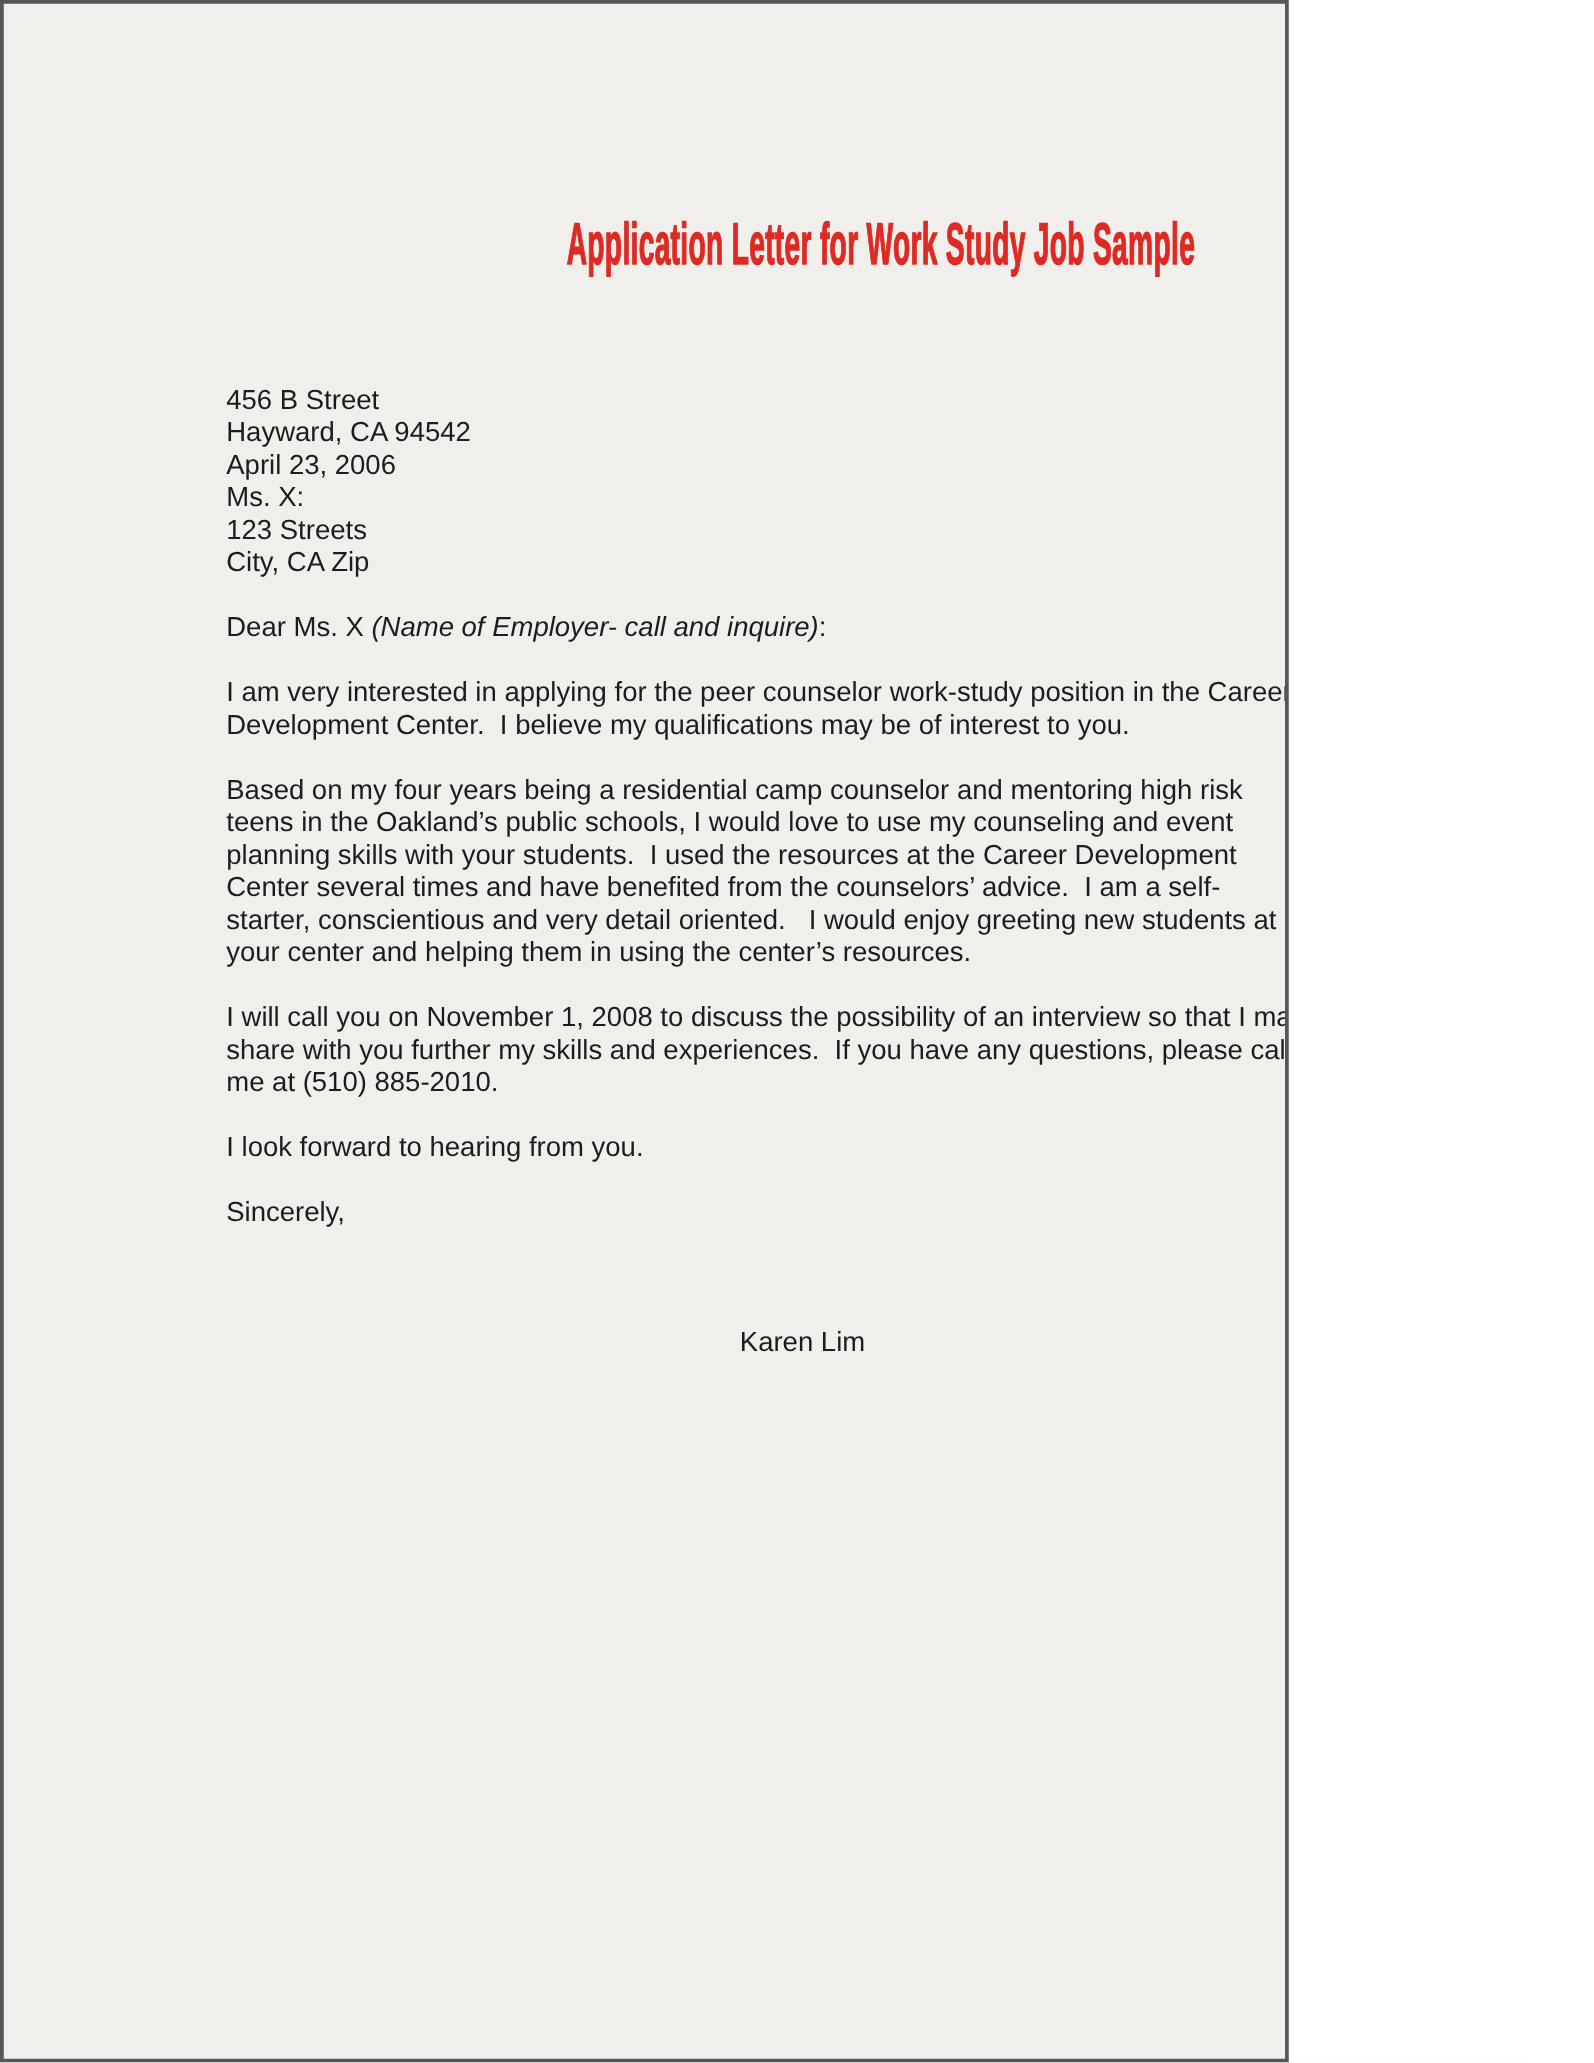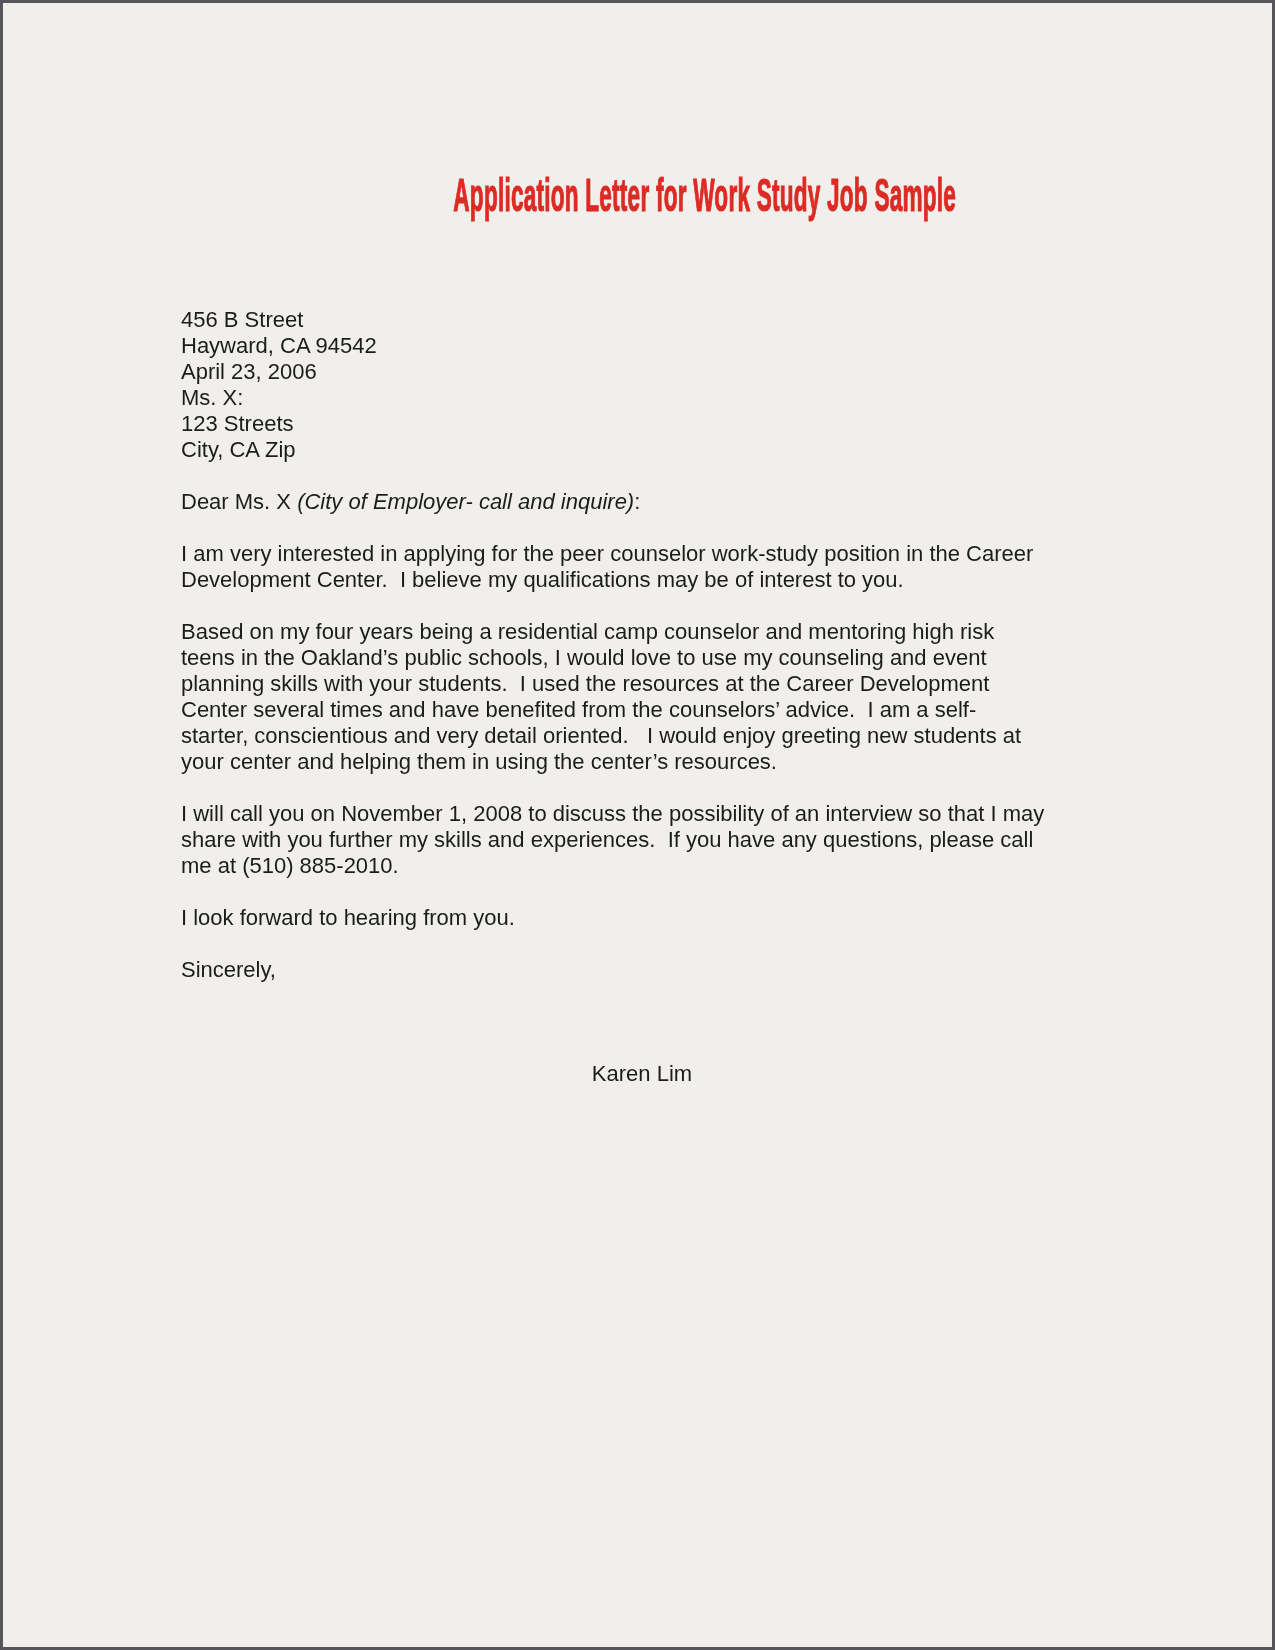--- a/index.html
+++ b/index.html
@@ -2,21 +2,21 @@
 <html><head>
 <meta charset="utf-8">
 <style>
   html, body {
     margin: 0;
     padding: 0;
     background: #ffffff;
   }
   .page {
     position: relative;
-    width: 1275px;
+    width: 1031px;
     height: 1650px;
     box-sizing: border-box;
     background: #f0efeb;
     border: 3px solid #56565a;
     overflow: hidden;
     font-family: "Liberation Sans", sans-serif;
     font-size: 22px;
     line-height: 26px;
     color: #1c1c1c;
   }
@@ -70,21 +70,21 @@
     </div>
 
     <p class="date line">April 23, 2006</p>
 
     <div class="recipient">
       <p class="line">Ms. X:</p>
       <p class="line">123 Streets</p>
       <p class="line">City, CA Zip</p>
     </div>
 
-    <p class="salutation"><span>Dear Ms. X </span><em>(City of Employer- call and inquire)</em><span>:</span></p>
+    <p class="salutation"><span>Dear Ms. X </span><em>(Name of Employer- call and inquire)</em><span>:</span></p>
 
     <p class="para">I am very interested in applying for the peer counselor work-study position in the Career
 Development Center.  I believe my qualifications may be of interest to you.</p>
     <p class="para">Based on my four years being a residential camp counselor and mentoring high risk
 teens in the Oakland’s public schools, I would love to use my counseling and event
 planning skills with your students.  I used the resources at the Career Development
 Center several times and have benefited from the counselors’ advice.  I am a self-
 starter, conscientious and very detail oriented.   I would enjoy greeting new students at
 your center and helping them in using the center’s resources.</p>
     <p class="para">I will call you on November 1, 2008 to discuss the possibility of an interview so that I may

